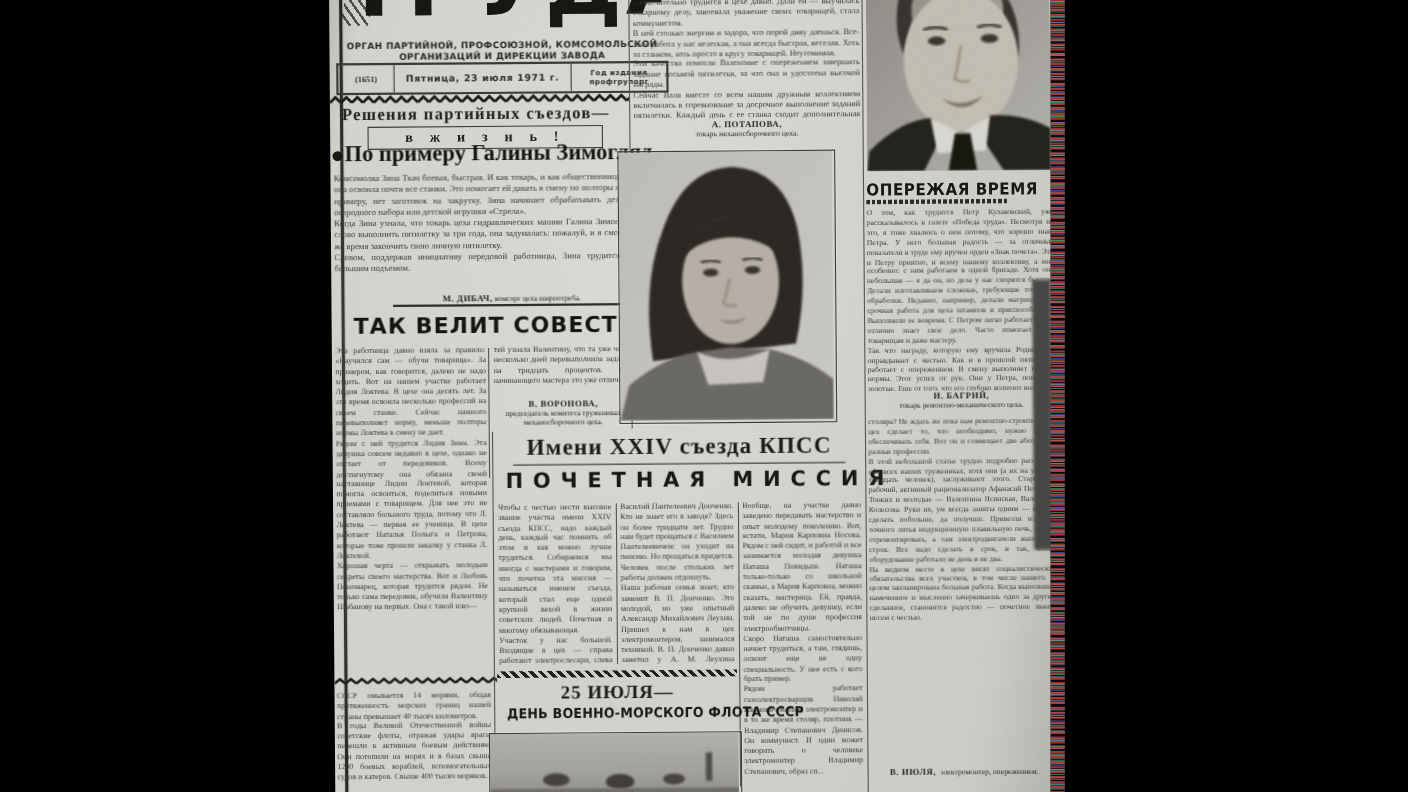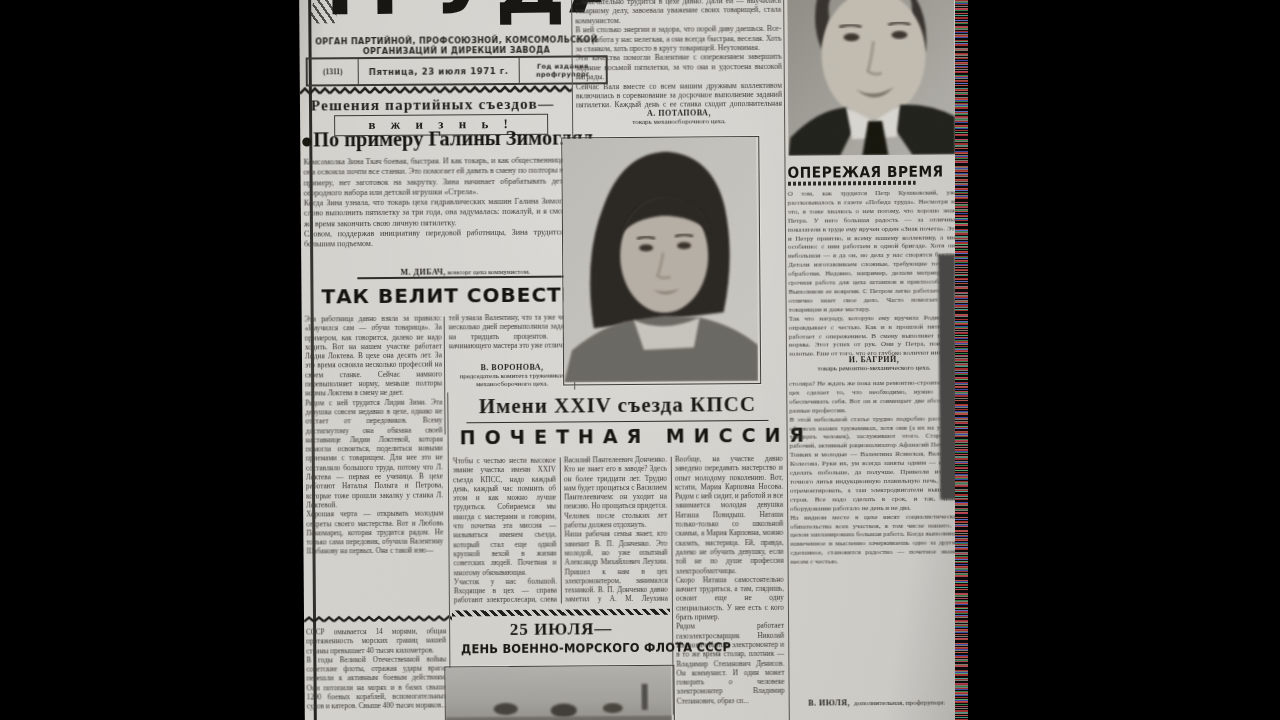--- a/index.html
+++ b/index.html
@@ -109,21 +109,21 @@
     <div class="corner-mark"></div>
 
     <div class="abs clip mast-title-clip">
       <div class="mast-title">ТРУДА</div>
     </div>
     <div class="abs org-lines">
       <div>ОРГАН ПАРТИЙНОЙ, ПРОФСОЮЗНОЙ, КОМСОМОЛЬСКОЙ</div>
       <div>ОРГАНИЗАЦИЙ И ДИРЕКЦИИ ЗАВОДА</div>
     </div>
     <div class="abs date-box">
-      <div class="date-cell dc1">(1311)</div>
+      <div class="date-cell dc1">(1651)</div>
       <div class="date-cell dc2">Пятница, 23 июля 1971 г.</div>
       <div class="date-cell dc3">
         <div>Год издания</div>
         <div>профгрупорг</div>
       </div>
     </div>
     <svg class="abs zz" width="272" height="9">
       <defs>
           <pattern id="zz1" width="10" height="9" patternUnits="userSpaceOnUse">
         <path d="M0 7 L5 2 L10 7" fill="none" stroke="#1e1d1a" stroke-width="2.6"></path>
@@ -134,21 +134,21 @@
 
     <div class="abs slogan1">Решения партийных съездов—</div>
     <div class="abs slogan2">в ж и з н ь !</div>
 
     <div class="abs bullet1"></div>
     <div class="abs headline1">По примеру Галины Зимогляд</div>
     <div class="abs clip smalltext body1">Комсомолка Зина Ткач боевая, быстрая. И как токарь, и как общественница. В цехе она освоила почти все станки. Это помогает ей давать в смену по полторы нормы. К примеру, нет заготовок на закрутку. Зина начинает обрабатывать детали для огородного набора или детской игрушки «Стрела».
 Когда Зина узнала, что токарь цеха гидравлических машин Галина Зимогляд дала слово выполнить пятилетку за три года, она задумалась: пожалуй, и я смогу за это же время закончить свою личную пятилетку.
 Словом, поддержав инициативу передовой работницы, Зина трудится еще с большим подъемом.</div>
     <div class="abs sigline sig1">
-      <span class="sig-name">М. ДИБАЧ,</span><span class="sig-role"> комсорг цеха коммунистом.</span>
+      <span class="sig-name">М. ДИБАЧ,</span><span class="sig-role"> комсорг цеха ширпотреба.</span>
     </div>
     <div class="abs hline1"></div>
 
     <div class="abs headline2">ТАК ВЕЛИТ СОВЕСТЬ</div>
     <div class="abs clip smalltext art2colA">Эта работница давно взяла за правило: «Научился сам — обучи товарища». За примером, как говорится, далеко не надо ходить. Вот на нашем участке работает Лидия Локтева. В цехе она десять лет. За это время освоила несколько профессий на своем станке. Сейчас намного перевыполняет норму, меньше полторы нормы Локтева в смену не дает.
 Рядом с ней трудится Лидия Зима. Эта девушка совсем недавно в цехе, однако не отстает от передовиков. Всему достигнутому она обязана своей наставнице Лидии Локтевой, которая помогла освоиться, поделиться новыми приемами с товарищем. Для нее это не составляло большого труда, потому что Л. Локтева — первая ее ученица. В цехе работают Наталья Полыга и Петрова, которые тоже прошли закалку у станка Л. Локтевой.
 Хорошая черта — открывать молодым секреты своего мастерства. Вот и Любовь Пономарец, которая трудится рядом. Не только сама передовик, обучила Валентину Шабанову на первых. Она с такой изю—</div>
     <div class="abs vrule vrA"></div>
     <div class="abs clip smalltext art2colB">тей узнала Валентину, что та уже через несколько дней перевыполнила задание на тридцать процентов. Для начинающего мастера это уже отлично.</div>
     <div class="abs sigline sig2">
@@ -252,21 +252,21 @@
 Наша рабочая семья знает, кто заменит В. П. Донченко. Это молодой, но уже опытный Александр Михайлович Леухин. Пришел к нам в цех электромонтером, занимался техникой. В. П. Донченко давно заметил у А. М. Леухина способности руководителя и стал готовить себе замену.</div>
     <div class="abs vrule vrM3"></div>
     <div class="abs clip smalltext mcol3">Вообще, на участке давно заведено передавать мастерство и опыт молодому поколению. Вот, кстати, Мария Карповна Носова. Рядом с ней сидит, и работой и все занимается молодая девушка Наташа Повидыш. Наташа только-только со школьной скамьи, а Мария Карповна, можно сказать, мастерица. Ей, правда, далеко не обучить девушку, если той не по душе профессия электрообмотчицы.
 Скоро Наташа самостоятельно начнет трудиться, а там, глядишь, освоит еще не одну специальность. У нее есть с кого брать пример.
 Рядом работает газоэлектросварщик Николай Иванович Копця, электромонтер и в то же время столяр, плотник — Владимир Степанович Денисов. Он коммунист. И один может говорить о человеке электромонтер Владимир Степанович, образ сп...</div>
     <div class="abs clip smalltext art5">столяра? Не ждать же пока нам ремонтно-строительный цех сделает то, что необходимо, нужно самим обеспечивать себя. Вот он и совмещает две абсолютно разные профессии.
 В этой небольшой статье трудно подробно рассказать обо всех наших тружениках, хотя они (а их на участке тридцать человек), заслуживают этого. Старейший рабочий, активный рационализатор Афанасий Петрович Тонких и молодые — Валентина Ясинская, Валентина Колесова. Руки их, ум всегда заняты одним — как бы сделать побольше, да получше. Привезли из цеха точного литья индукционную плавильную печь, нужно отремонтировать, а там электродвигатели вышли из строя. Все надо сделать в срок, и так, чтобы оборудование работало не день и не два.
 На видном месте в цехе висят социалистические обязательства всех участков, в том числе нашего. В целом запланирована большая работа. Когда выполнишь намеченное и мысленно зачеркиваешь одно за другим сделанное, становится радостно — почетное звание несем с честью.</div>
     <div class="abs sigline sig5">
       <span class="sig-name">В. ИЮЛЯ,</span>
-      <span class="sig-role">дополнительная, профгрупорг.</span>
+      <span class="sig-role">электромонтер, опережением.</span>
     </div>
 
     <div class="abs hatch"></div>
     <div class="abs navyday1">25 ИЮЛЯ—</div>
     <div class="abs navyday2">ДЕНЬ ВОЕННО-МОРСКОГО ФЛОТА СССР</div>
     <div class="abs photo photo-navy">
       <svg width="226" height="58" viewBox="0 0 226 58">
         <defs>
           <linearGradient id="sea" x1="0" y1="0" x2="0" y2="1">
             <stop offset="0" stop-color="#b2b0ab"></stop>

